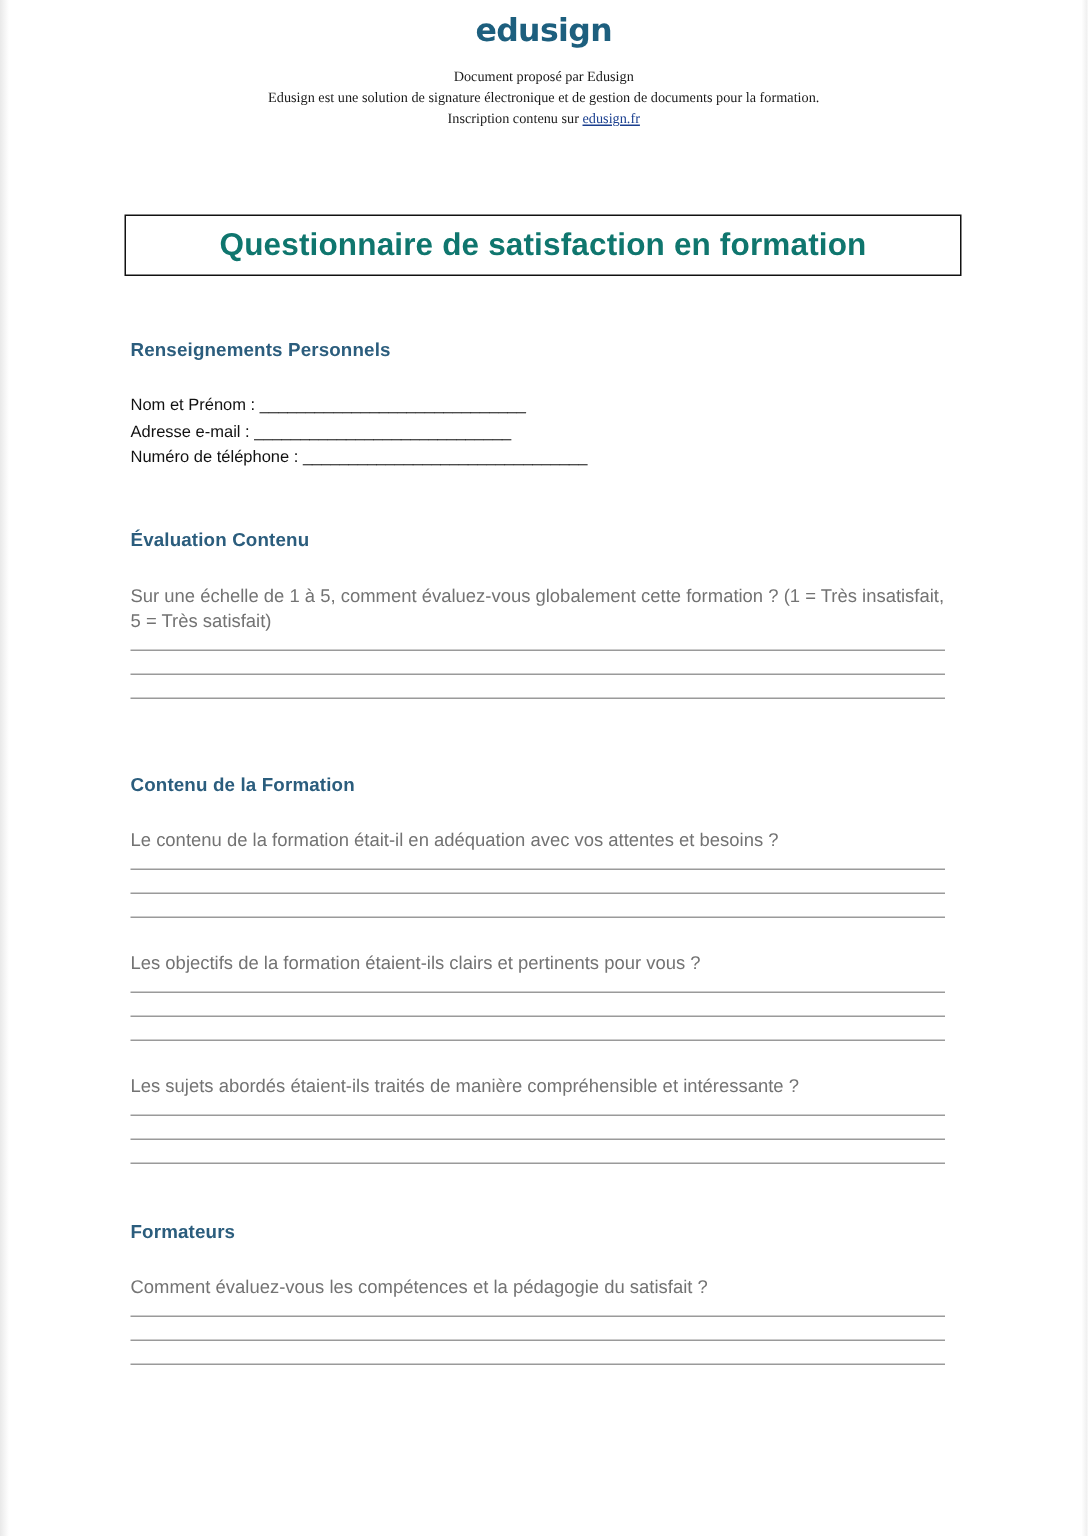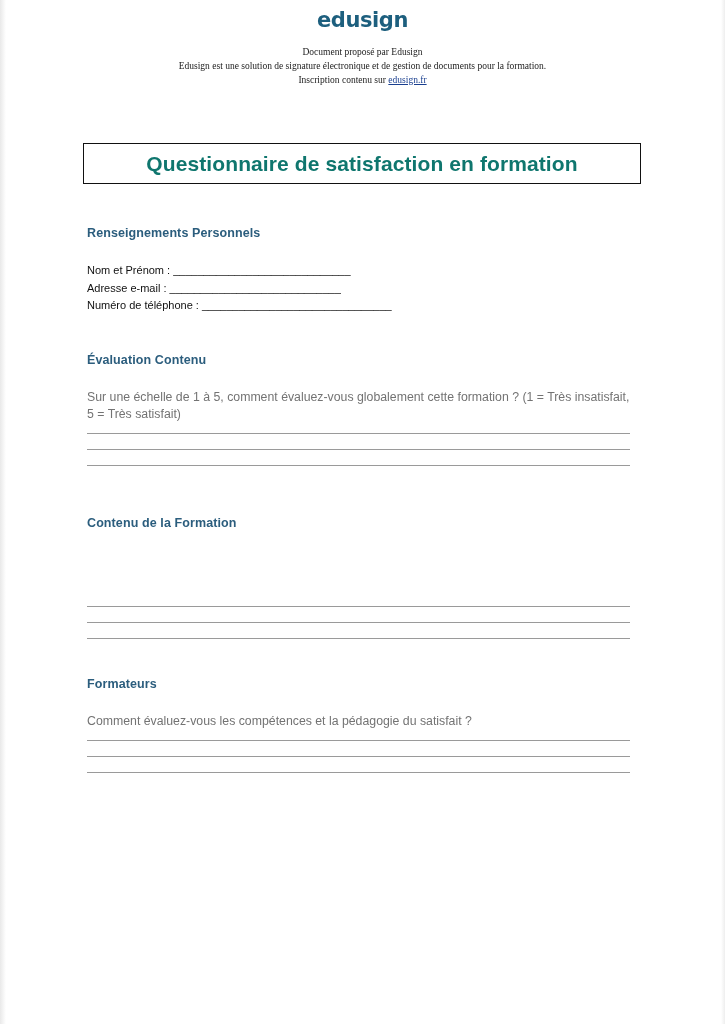--- a/index.html
+++ b/index.html
@@ -173,27 +173,44 @@
         <div class="rule"></div>
       </div>
     </div>
 
     <div class="gap-lg"></div>
 
     <div class="blk">
       <div class="section-title">Contenu de la Formation</div>
       <div class="gap-md"></div>
 
-
-      <div class="gap-md"></div>
-
-
-      <div class="gap-md"></div>
-
       <div>
+        <div class="q-text">Le contenu de la formation était-il en adéquation avec vos attentes et besoins ?</div>
+        <div class="rules">
+          <div class="rule"></div>
+          <div class="rule"></div>
+          <div class="rule"></div>
+        </div>
+      </div>
+
+      <div class="gap-md"></div>
+
+      <div>
+        <div class="q-text">Les objectifs de la formation étaient-ils clairs et pertinents pour vous ?</div>
+        <div class="rules">
+          <div class="rule"></div>
+          <div class="rule"></div>
+          <div class="rule"></div>
+        </div>
+      </div>
+
+      <div class="gap-md"></div>
+
+      <div>
+        <div class="q-text">Les sujets abordés étaient-ils traités de manière compréhensible et intéressante ?</div>
         <div class="rules">
           <div class="rule"></div>
           <div class="rule"></div>
           <div class="rule"></div>
         </div>
       </div>
     </div>
 
     <div class="gap-md"></div>
 

